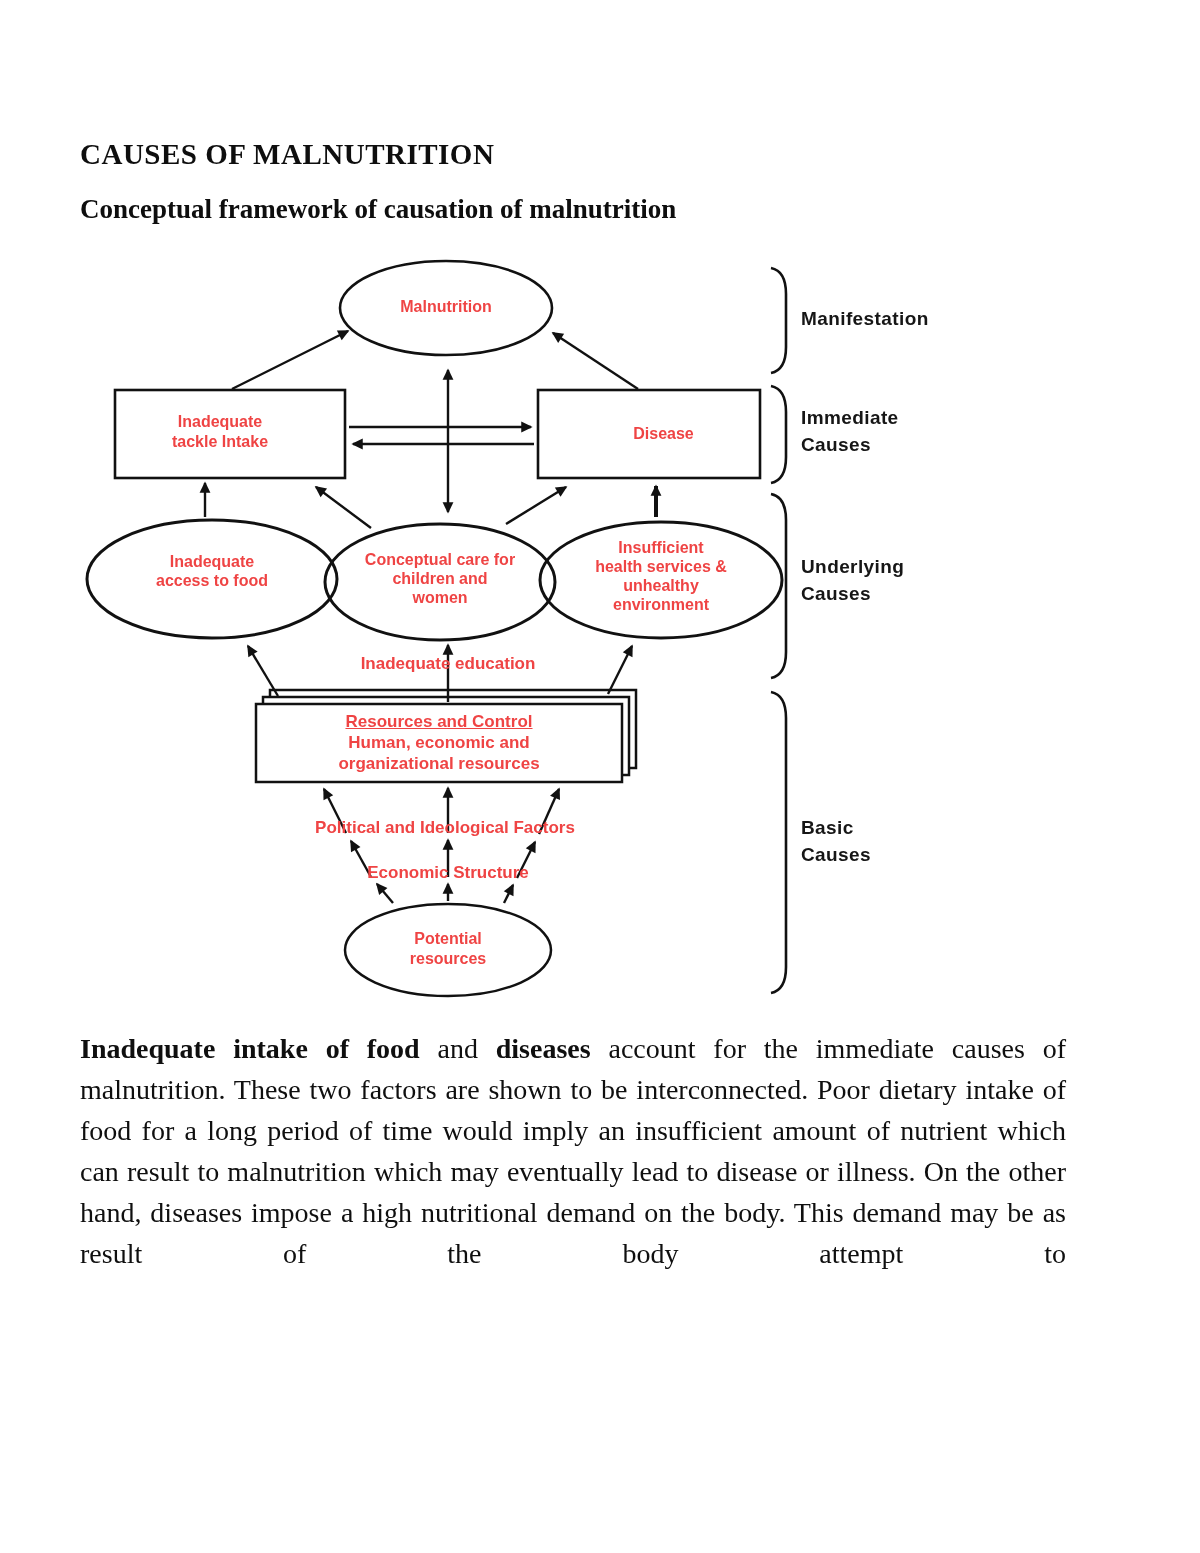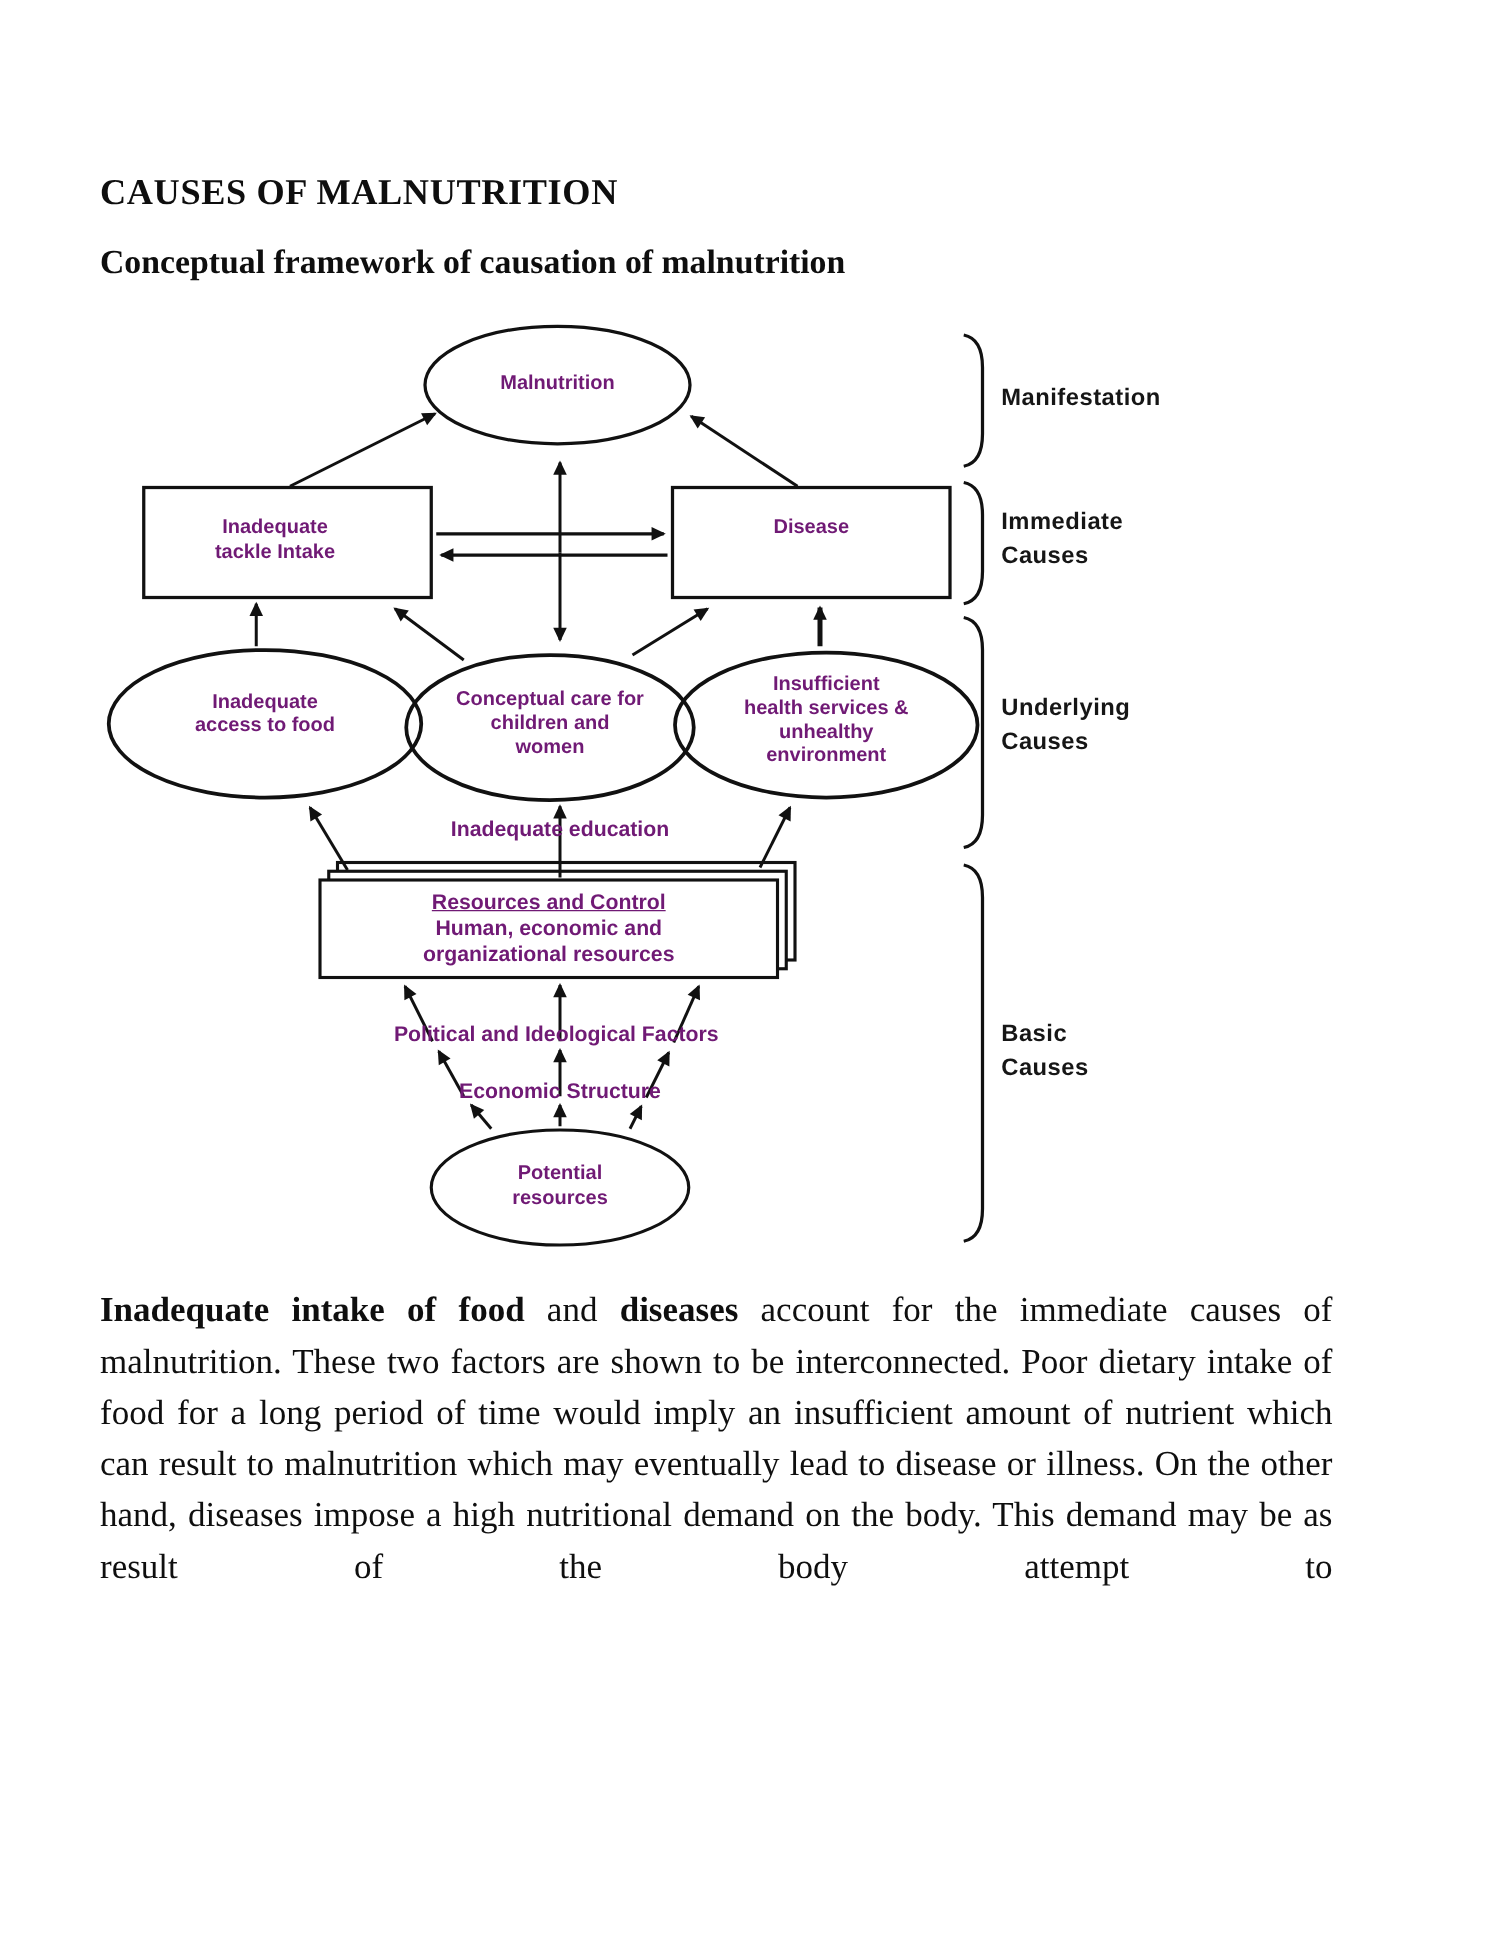--- a/index.html
+++ b/index.html
@@ -12,21 +12,21 @@
     font-size:29px;font-weight:bold;letter-spacing:.5px;color:#0e0e0e;
   }
   .subtitle{
     position:absolute;left:80px;top:194px;margin:0;
     font-size:27px;font-weight:bold;color:#0e0e0e;
   }
   .diagram{position:absolute;left:0;top:0;width:1200px;height:1030px;}
   .diagram svg{position:absolute;left:0;top:0;}
   .dlabel{
     position:absolute;text-align:center;
-    font-family:"Liberation Sans",sans-serif;font-weight:bold;color:#701a75;
+    font-family:"Liberation Sans",sans-serif;font-weight:bold;color:#ef4444;
     font-size:15.5px;line-height:18px;
   }
   .dlabel span{display:block;}
   .lab-box{font-size:16px;line-height:20px;}
   .lab-small{font-size:16px;line-height:19px;}
   .lab-single{font-size:17px;line-height:19px;}
   .res-title{text-decoration:underline;}
   .res-lines{font-size:17px;line-height:21px;}
   .stage{
     position:absolute;left:801px;text-align:left;
@@ -112,21 +112,21 @@
 
     <div class="dlabel lab-box" style="left:346px;top:297px;width:200px;">
       <span>Malnutrition</span>
     </div>
 
     <div class="dlabel lab-box" style="left:110px;top:412px;width:220px;">
       <span>Inadequate</span>
       <span>tackle Intake</span>
     </div>
 
-    <div class="dlabel lab-box" style="left:540px;top:412px;width:218px;">
+    <div class="dlabel lab-box" style="left:540px;top:424px;width:247px;">
       <span>Disease</span>
     </div>
 
     <div class="dlabel lab-small" style="left:102px;top:552px;width:220px;">
       <span>Inadequate</span>
       <span>access to food</span>
     </div>
 
     <div class="dlabel lab-small" style="left:330px;top:550px;width:220px;">
       <span>Conceptual care for</span>

